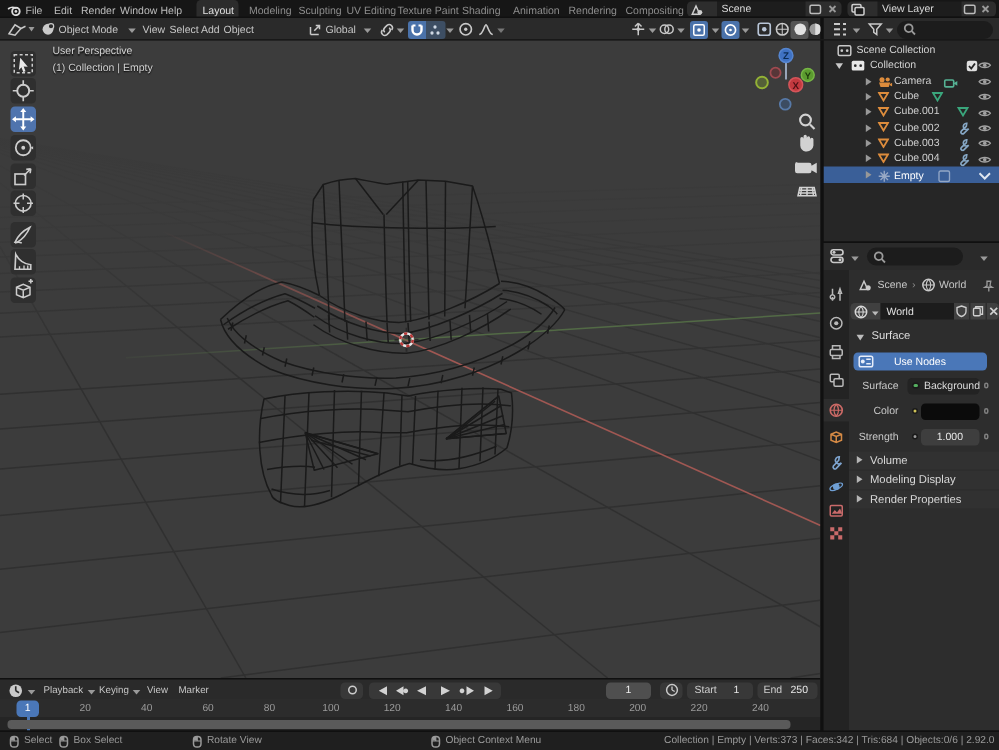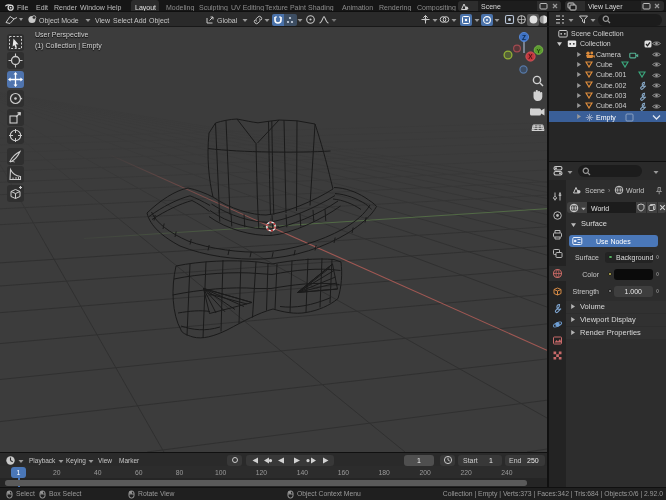--- a/index.html
+++ b/index.html
@@ -641,21 +641,21 @@
 <div class="abs" style="left:655.5px;top:289px;width:3.6px;height:3.6px;border-radius:50%;border:1px solid #808080"></div>
 <div class="abs" style="left:566px;top:300.5px;width:100px;height:12px;background:#313131"></div>
 <svg class="abs" width="6" height="7" viewBox="0 0 6 7" style="left:570px;top:303.0px">
     <path d="M1.2,1 L5,3.5 L1.2,6z" fill="#b5b5b5"></path>
   </svg>
 <div class="t" style="left:580px;top:303.0px;font-size:7.5px;color:#d8d8d8">Volume</div>
 <div class="abs" style="left:566px;top:313.5px;width:100px;height:12px;background:#313131"></div>
 <svg class="abs" width="6" height="7" viewBox="0 0 6 7" style="left:570px;top:316.0px">
     <path d="M1.2,1 L5,3.5 L1.2,6z" fill="#b5b5b5"></path>
   </svg>
-<div class="t" style="left:580px;top:316.0px;font-size:7.5px;color:#d8d8d8">Viewport Display</div>
+<div class="t" style="left:580px;top:316.0px;font-size:7.5px;color:#d8d8d8">Modeling Display</div>
 <div class="abs" style="left:566px;top:326.5px;width:100px;height:12px;background:#313131"></div>
 <svg class="abs" width="6" height="7" viewBox="0 0 6 7" style="left:570px;top:329.0px">
     <path d="M1.2,1 L5,3.5 L1.2,6z" fill="#b5b5b5"></path>
   </svg>
 <div class="t" style="left:580px;top:329.0px;font-size:7.5px;color:#d8d8d8">Render Properties</div>
 
 <div class="abs" style="left:0;top:453px;width:547px;height:13px;background:#2a2a2a"></div>
 <div class="abs" style="left:0;top:466px;width:547px;height:12px;background:#2c2c2c"></div>
 <div class="abs" style="left:0;top:478px;width:547px;height:9px;background:#252525"></div>
 <svg class="abs" width="11" height="11" viewBox="0 0 11 11" style="left:5px;top:455px">

